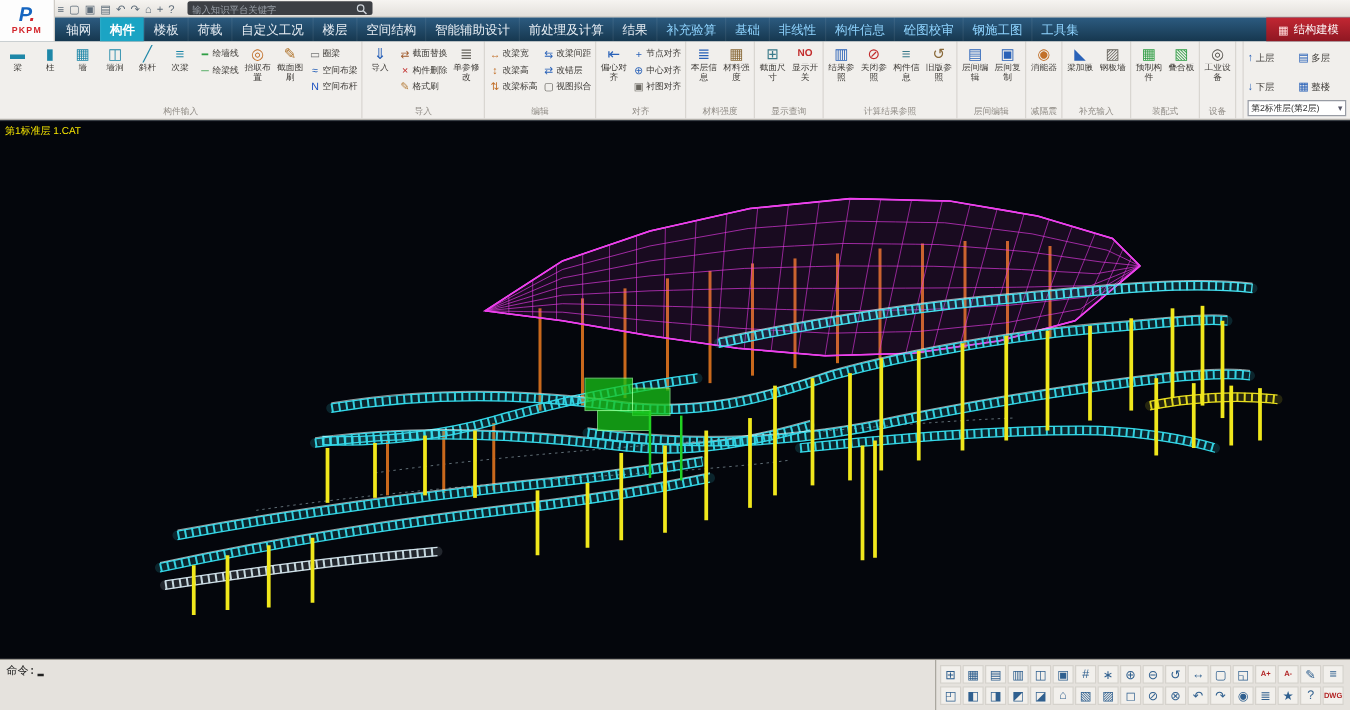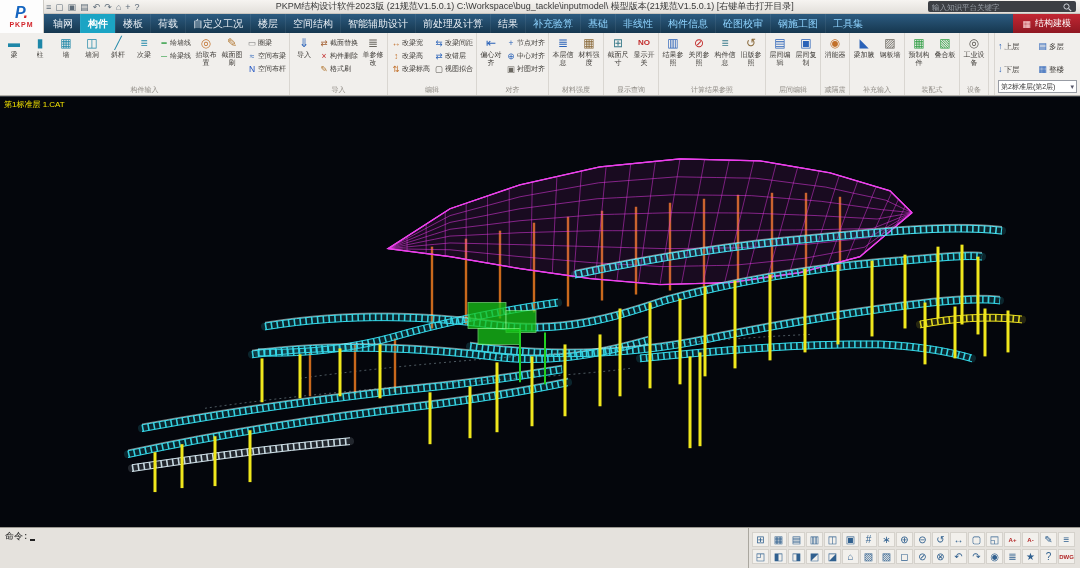--- a/index.html
+++ b/index.html
@@ -97,21 +97,20 @@
         <span class="qico">≡</span>
         <span class="qico">▢</span>
         <span class="qico">▣</span>
         <span class="qico">▤</span>
         <span class="qico">↶</span>
         <span class="qico">↷</span>
         <span class="qico">⌂</span>
         <span class="qico">+</span>
         <span class="qico">?</span>
       </div>
-    <div class="title-text">PKPM结构设计软件2023版 (21规范V1.5.0.1) C:\Workspace\bug_tackle\inputmodel\ 模型版本(21规范V1.5.0.1) [右键单击打开目录]</div>
     <div class="search">
       <input placeholder="输入知识平台关键字" style="">
       <svg width="9" height="9" viewBox="0 0 9 9">
         <circle cx="3.5" cy="3.5" r="2.6" fill="none" stroke="#cfd4da" stroke-width="1"></circle>
         <line x1="5.6" y1="5.6" x2="8.2" y2="8.2" stroke="#cfd4da" stroke-width="1.2"></line>
       </svg>
     </div>
   </div>
 
   <div class="tabbar">

